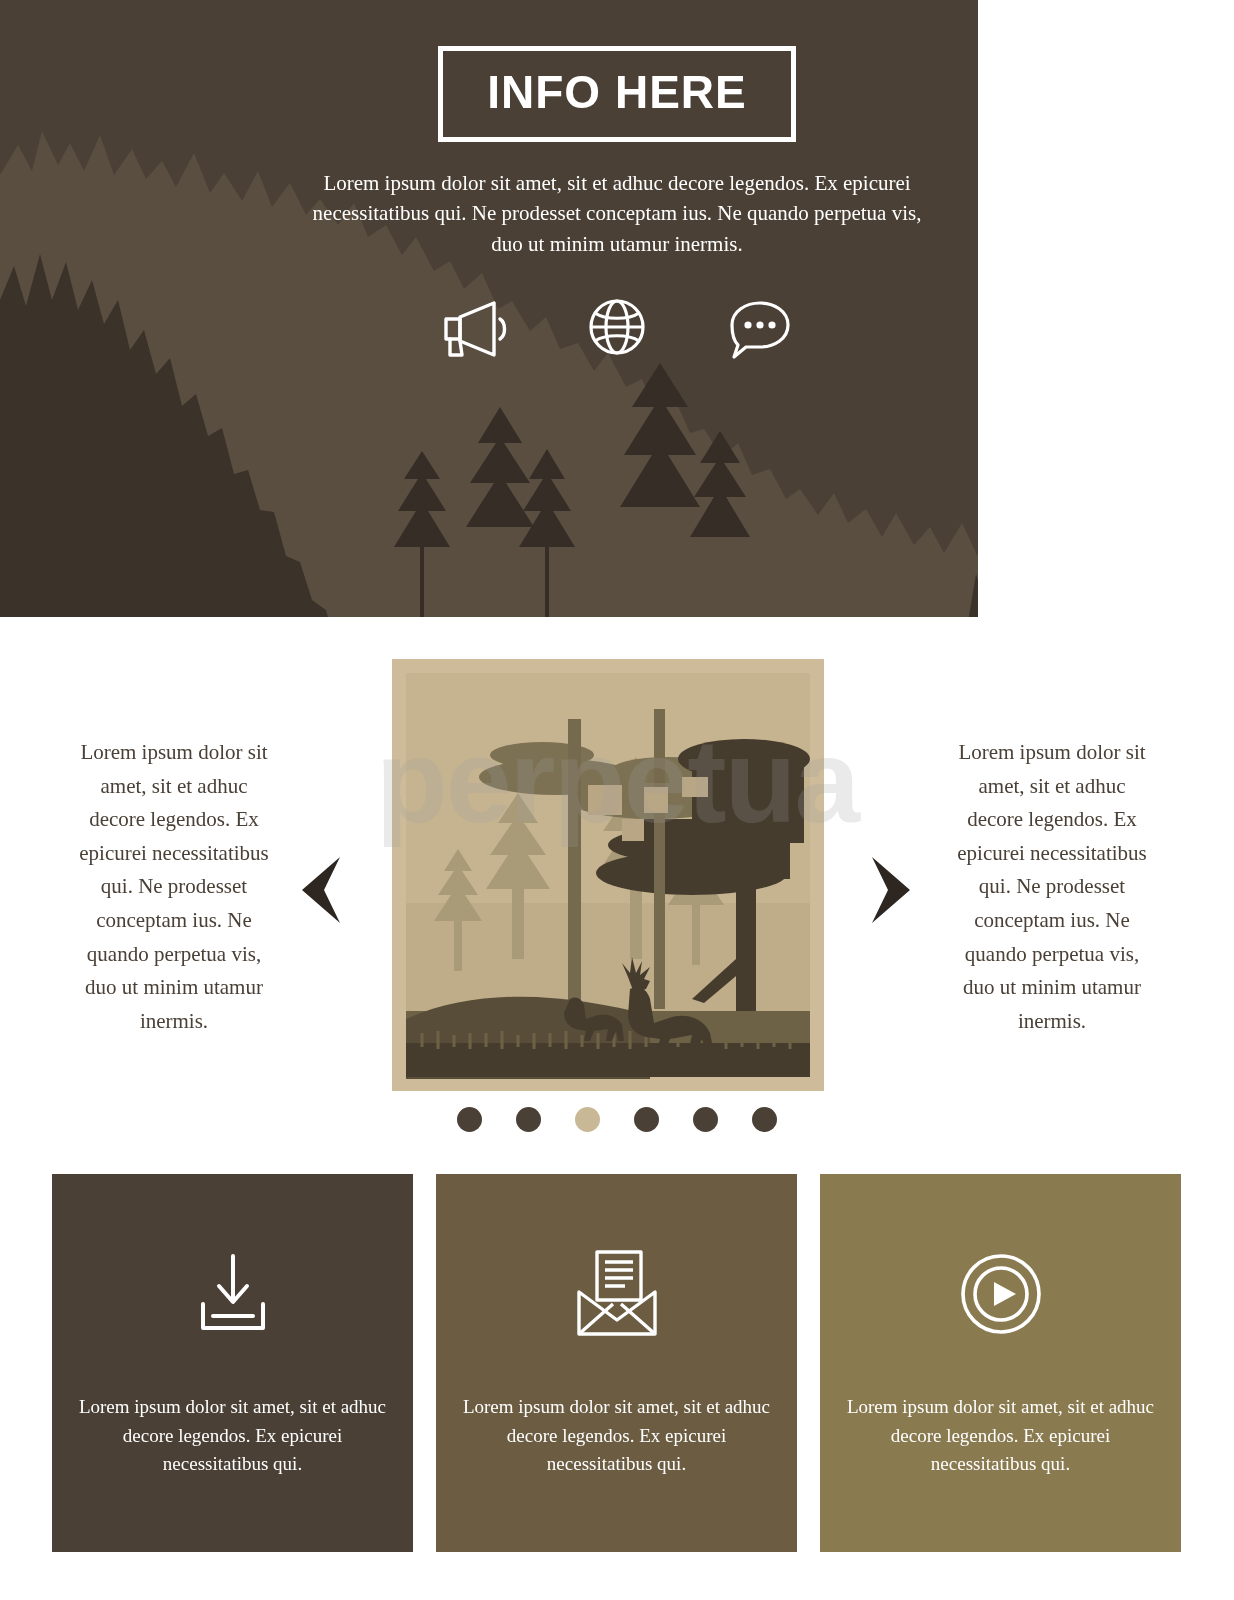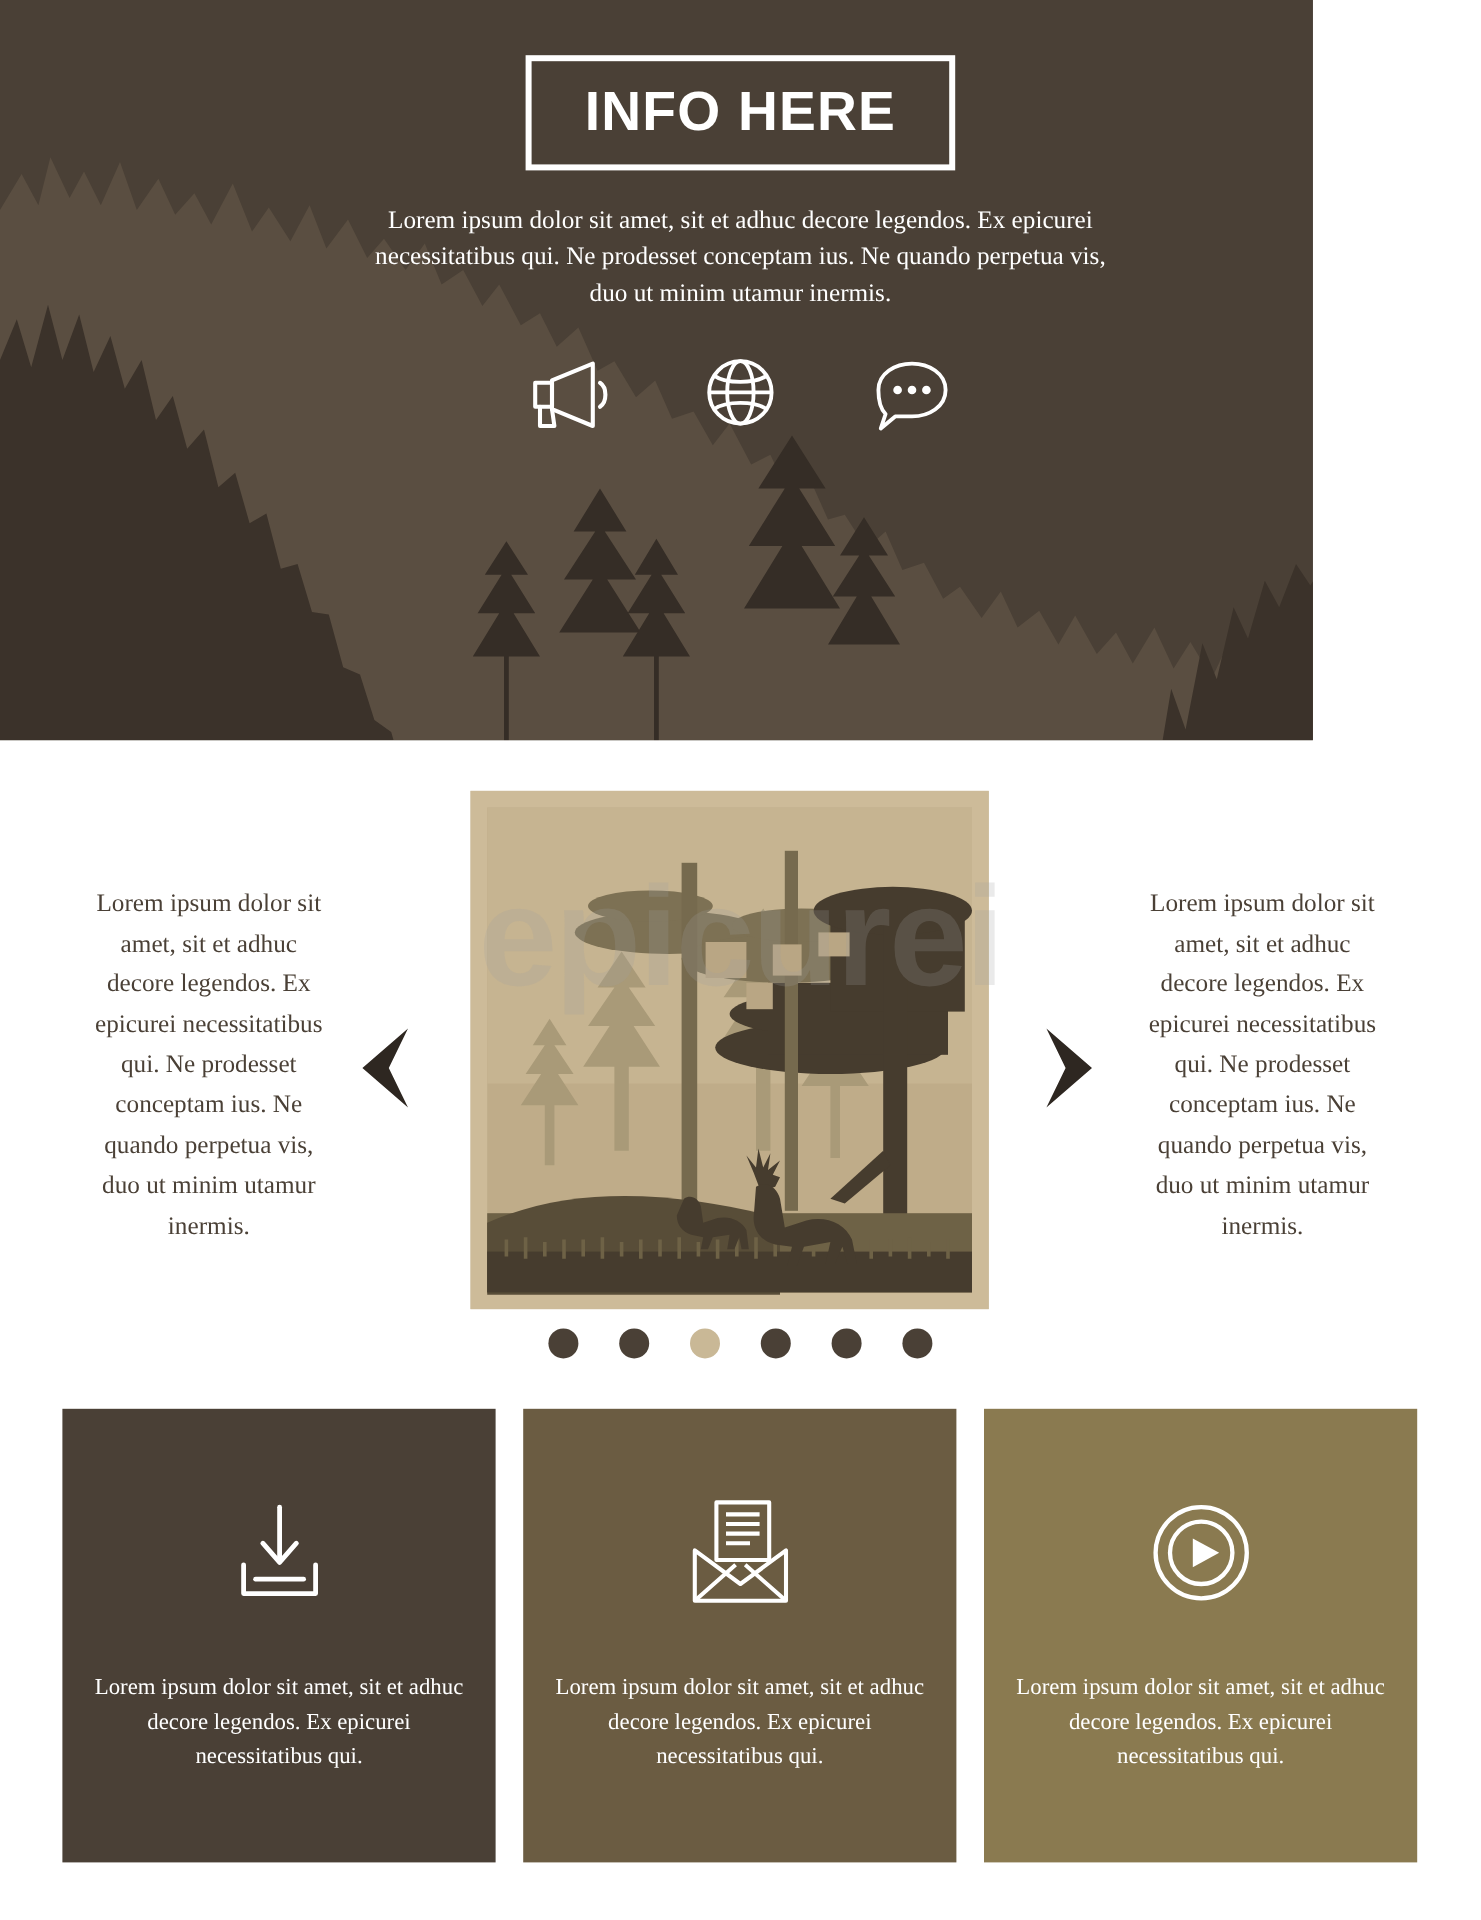--- a/index.html
+++ b/index.html
@@ -13,21 +13,21 @@
     position: relative;
     width: 1234px; height: 1600px;
     overflow: hidden;
     background: #ffffff;
   }
 
   
   .hero {
     position: absolute;
     left: 0; top: 0;
-    width: 1094px; height: 617px;
+    width: 978px; height: 617px;
     background: #4a4036;
     overflow: hidden;
   }
   .hero-forest {
     position: absolute;
     left: 0; top: 0;
     width: 1234px; height: 617px;
   }
   .hero-content {
     position: absolute;
@@ -325,21 +325,21 @@
         <path d="M236 318 l-6 -14 l8 10 l2 -16 l4 16 l6 -12 l-2 14 l10 -8 l-6 12 l6 2 l-4 8 l-12 4 Z"></path>
         <path d="M238 330 c10 -6 18 2 20 10 l4 24 l18 -6 c16 -4 32 2 38 16 l4 20 l-8 0 l-4 -14 l-6 14 l-8 0 l4 -18 l-22 4 l-6 16 l-8 0 l4 -16 l-14 -2 c-10 -2 -18 -10 -18 -22 Z"></path>
       </g>
 
       <g fill="#463c2e">
         <path d="M178 340 c6 -4 12 0 14 6 l2 14 l12 -4 c10 -2 20 2 24 10 l2 16 l-6 0 l-2 -10 l-4 10 l-6 0 l2 -12 l-14 2 l-4 10 l-6 0 l2 -10 l-10 -2 c-7 -2 -12 -8 -12 -16 Z"></path>
       </g>
     </svg>
   </div>
 
-  <div class="wm">epicurei</div>
+  <div class="wm">perpetua</div>
 
   <div class="dots">
     <span class="dot" style="background:#4a4036"></span>
     <span class="dot" style="background:#4a4036"></span>
     <span class="dot" style="background:#c9b896"></span>
     <span class="dot" style="background:#4a4036"></span>
     <span class="dot" style="background:#4a4036"></span>
     <span class="dot" style="background:#4a4036"></span>
   </div>
 

